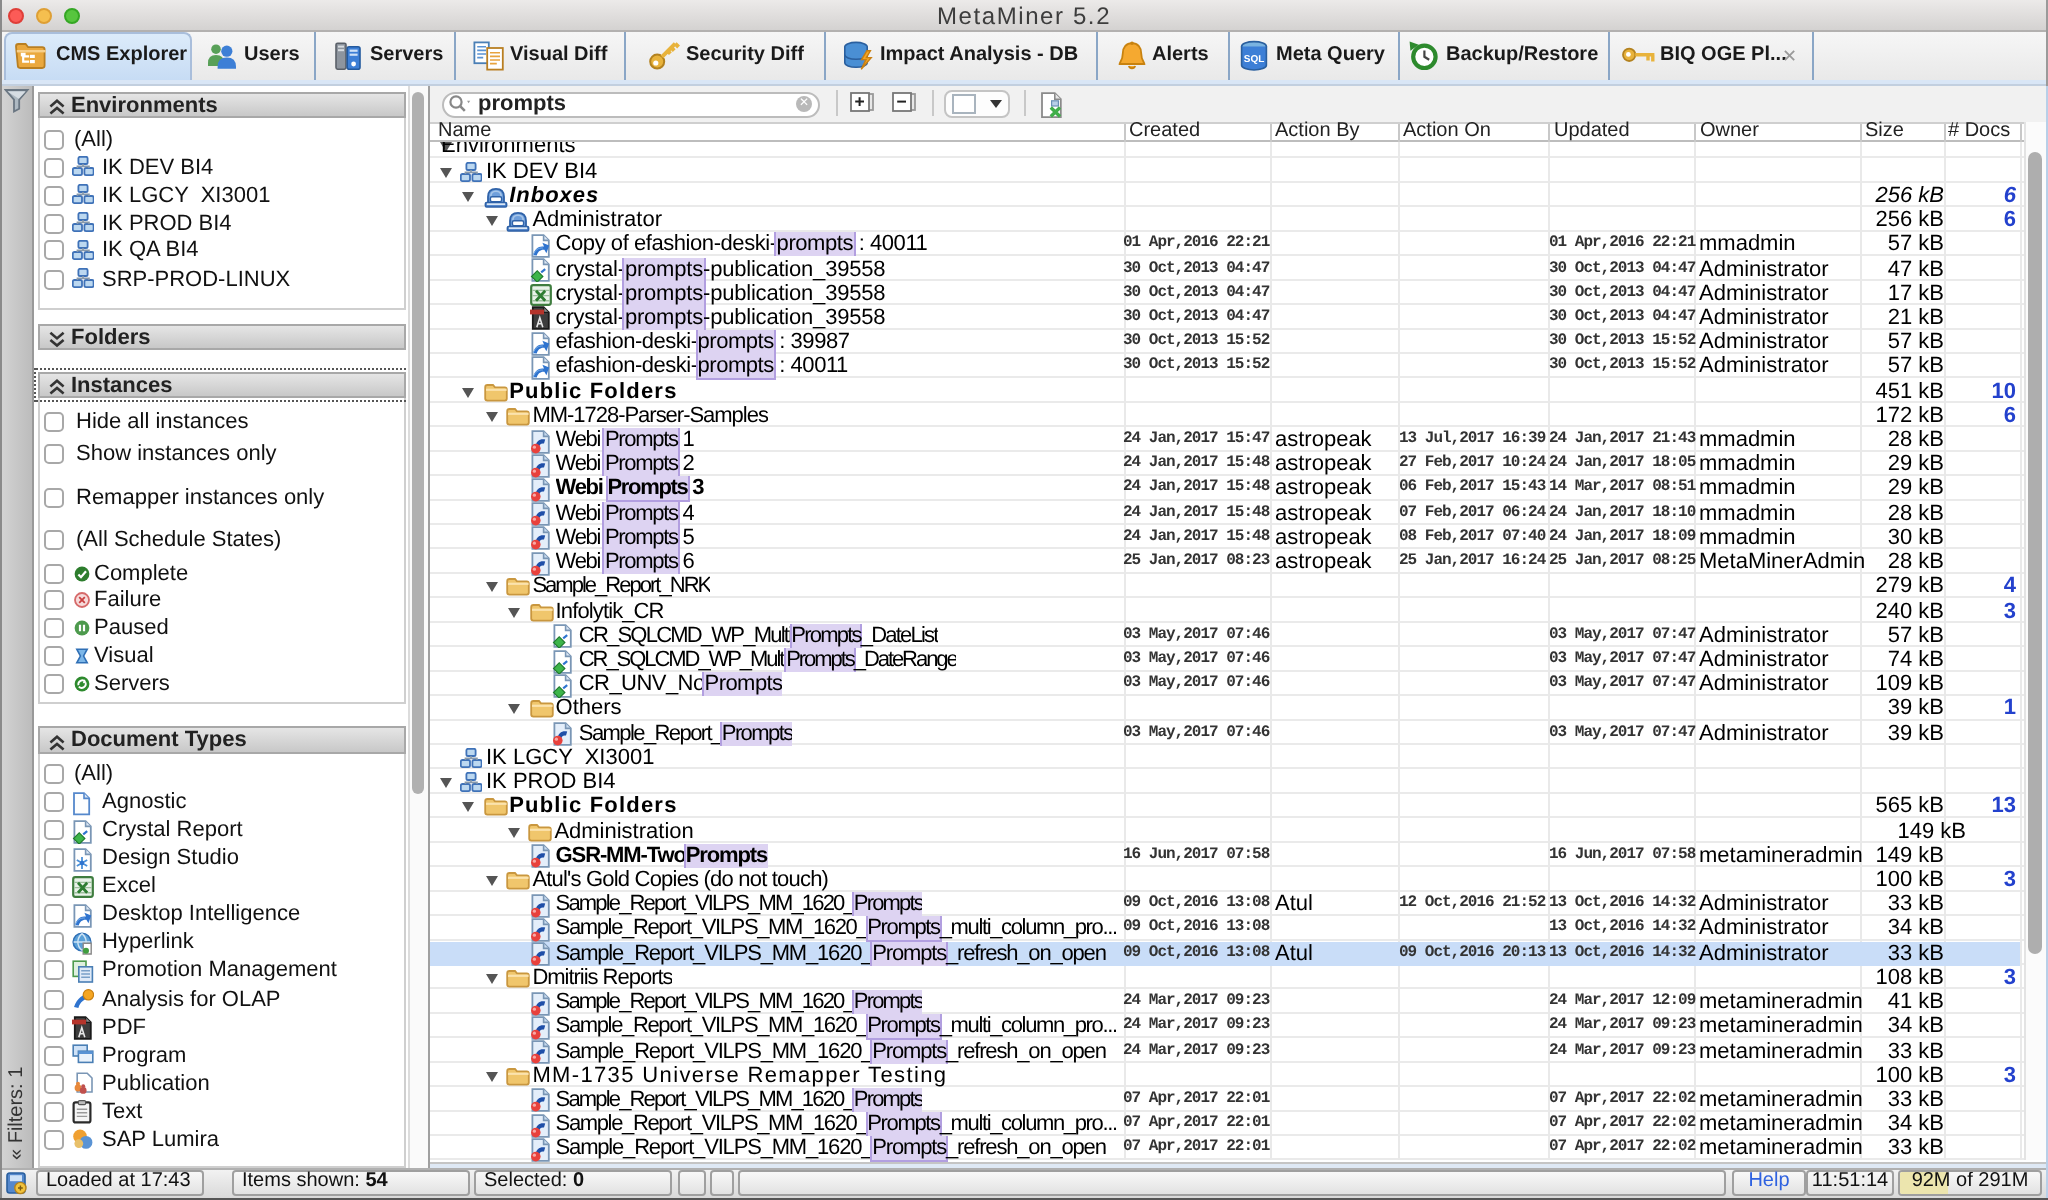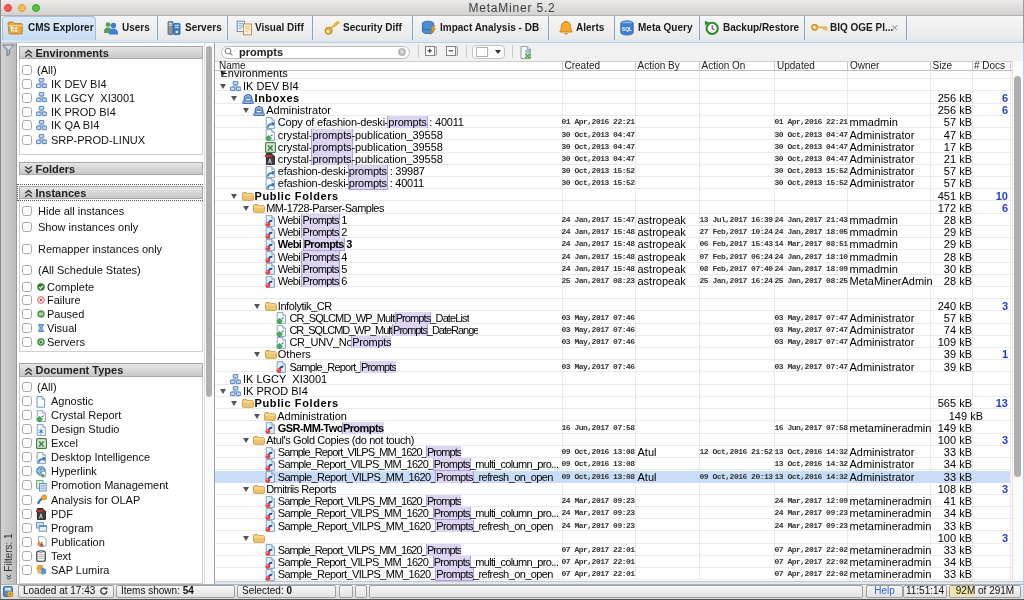--- a/index.html
+++ b/index.html
@@ -380,21 +380,21 @@
 <div class="row" style="top:8.620000000000005px;">
 <div class="tri" style="left:5.0px"></div>
       <svg width="11" height="11" viewBox="0 0 11 11" style="position:absolute;left:15.5px;top:1px">
         <rect x="3.2" y="0.4" width="4.6" height="3.6" rx="0.8" fill="#bcd8f0" stroke="#3f72b8" stroke-width="0.9"></rect>
         <rect x="0.4" y="6" width="4.6" height="3.6" rx="0.8" fill="#bcd8f0" stroke="#3f72b8" stroke-width="0.9"></rect>
         <rect x="6.2" y="6" width="4.6" height="3.6" rx="0.8" fill="#bcd8f0" stroke="#3f72b8" stroke-width="0.9"></rect>
         <path d="M5.5 4v1.2M2.7 6V5.2h5.8V6" stroke="#8899aa" stroke-width="0.8" fill="none"></path>
       </svg>
       <div class="rname" style="left:28.5px;font-weight:normal;max-width:317.0px;overflow:hidden">IK DEV BI4</div>
 </div>
-<div class="row" style="top:20.840000000000003px;">
+<div class="row" style="top:20.840000000000003px;font-style:italic;">
 <div class="tri" style="left:16.599999999999994px"></div>
       <svg width="12" height="11" viewBox="0 0 12 11" style="position:absolute;left:27.099999999999994px;top:1px">
         <path d="M2 8.6 v-3.2 q0 -4 4 -4 t4 4 v3.2 z" fill="#6f9fdb" stroke="#2f62a8" stroke-width="0.9"></path>
         <path d="M3.4 5.2 q0 -2.6 2.6 -2.6 t2.6 2.6" fill="none" stroke="#a8c6e8" stroke-width="0.8"></path>
         <rect x="3.2" y="5.4" width="5.6" height="2.4" rx="0.8" fill="#fdfdfd" stroke="#2f62a8" stroke-width="0.7"></rect>
         <rect x="0.7" y="8.3" width="10.6" height="2.2" rx="0.6" fill="#4a7fc9" stroke="#2f62a8" stroke-width="0.8"></rect>
         <path d="M1.4 9.1 h9.2" stroke="#dce8f5" stroke-width="0.9"></path>
       </svg>
       <div class="rname" style="left:40.099999999999994px;font-weight:bold;letter-spacing:0.5px;max-width:305.4px;overflow:hidden">Inboxes</div>
       <div class="size">256 kB</div>
@@ -599,20 +599,30 @@
         <circle cx="2.2" cy="8.6" r="0.8" fill="#f7a9a6"></circle>
       </svg>
       <div class="rname" style="left:63.30000000000001px;font-weight:normal;letter-spacing:-0.65px;max-width:282.2px;overflow:hidden">Webi <i class="hl" style="font-style:normal">Prompts</i> 6</div>
       <div class="mono" style="left:347.0px">25 Jan,2017 08:23</div>
       <div class="sans" style="left:423.0px">astropeak</div>
       <div class="mono" style="left:485.0px">25 Jan,2017 16:24</div>
       <div class="mono" style="left:560.0px">25 Jan,2017 08:25</div>
       <div class="sans" style="left:635.0px">MetaMinerAdmin</div>
       <div class="size">28 kB</div>
 </div>
+<div class="row" style="top:216.36px;">
+<div class="tri" style="left:28.19999999999999px"></div>
+      <svg width="12" height="10" viewBox="0 0 12 10" style="position:absolute;left:38.69999999999999px;top:1px">
+        <path d="M0.6 2.6 q0 -1.1 1.1 -1.1 h2.8 l1 1.2 h4.9 q1 0 1 1 v4.6 q0 1 -1 1 h-8.7 q-1.1 0 -1.1 -1 z" fill="#f0c66c" stroke="#c9973f" stroke-width="0.9"></path>
+        <path d="M1 3.9 h10.3" stroke="#fbe3ad" stroke-width="1.1"></path>
+      </svg>
+      <div class="rname" style="left:51.69999999999999px;font-weight:normal;letter-spacing:-0.99px;max-width:293.8px;overflow:hidden">Sample_Report_NRK</div>
+      <div class="size">279 kB</div>
+      <div class="docs">4</div>
+</div>
 <div class="row" style="top:228.58000000000004px;">
 <div class="tri" style="left:39.80000000000001px"></div>
       <svg width="12" height="10" viewBox="0 0 12 10" style="position:absolute;left:50.30000000000001px;top:1px">
         <path d="M0.6 2.6 q0 -1.1 1.1 -1.1 h2.8 l1 1.2 h4.9 q1 0 1 1 v4.6 q0 1 -1 1 h-8.7 q-1.1 0 -1.1 -1 z" fill="#f0c66c" stroke="#c9973f" stroke-width="0.9"></path>
         <path d="M1 3.9 h10.3" stroke="#fbe3ad" stroke-width="1.1"></path>
       </svg>
       <div class="rname" style="left:63.30000000000001px;font-weight:normal;letter-spacing:-0.44px;max-width:282.2px;overflow:hidden">Infolytik_CR</div>
       <div class="size">240 kB</div>
       <div class="docs">3</div>
 </div>
@@ -839,20 +849,21 @@
       <div class="mono" style="left:560.0px">24 Mar,2017 09:23</div>
       <div class="sans" style="left:635.0px">metamineradmin</div>
       <div class="size">33 kB</div>
 </div>
 <div class="row" style="top:460.76px;">
 <div class="tri" style="left:28.19999999999999px"></div>
       <svg width="12" height="10" viewBox="0 0 12 10" style="position:absolute;left:38.69999999999999px;top:1px">
         <path d="M0.6 2.6 q0 -1.1 1.1 -1.1 h2.8 l1 1.2 h4.9 q1 0 1 1 v4.6 q0 1 -1 1 h-8.7 q-1.1 0 -1.1 -1 z" fill="#f0c66c" stroke="#c9973f" stroke-width="0.9"></path>
         <path d="M1 3.9 h10.3" stroke="#fbe3ad" stroke-width="1.1"></path>
       </svg>
+      <div class="rname" style="left:51.69999999999999px;font-weight:normal;letter-spacing:0.68px;max-width:293.8px;overflow:hidden">MM-1735 Universe Remapper Testing</div>
       <div class="size">100 kB</div>
       <div class="docs">3</div>
 </div>
 <div class="row" style="top:472.98px;">
 <svg width="11" height="12" viewBox="0 0 11 12" style="position:absolute;left:50.30000000000001px;top:0.5px">
         <path d="M1.2 0.6 h5.6 l2.6 2.6 v8.2 h-8.2 z" fill="#e4eefa" stroke="#7a96b5" stroke-width="0.9"></path>
         <path d="M6.8 0.6 v2.6 h2.6" fill="#c8dcf0" stroke="#7a96b5" stroke-width="0.8"></path>
         <path d="M2.8 8.6 C2.8 5.4 5.4 4.2 7.6 4.8 L7 6.8 C5.6 6.5 4.6 7.3 4.6 8.8 Z" fill="#1f4fa8"></path>
         <circle cx="2.9" cy="9.3" r="2.4" fill="#e8413c"></circle>
         <circle cx="2.2" cy="8.6" r="0.8" fill="#f7a9a6"></circle>
@@ -896,21 +907,21 @@
 <div class="abs" style="left:1013.5px;top:76px;width:7px;height:401px;background:#aeaeae;border-radius:3.5px"></div>
 <div class="abs" style="left:214.5px;top:580.5px;width:809px;height:1px;background:#c5c5c5"></div>
 <div class="abs" style="left:214.5px;top:581.5px;width:809px;height:2.5px;background:#dfe9f5"></div>
 <div class="abs" style="left:0;top:584px;width:1024px;height:15px;background:linear-gradient(#f2f2f2,#d9d9d9);border-top:1px solid #b0b0b0"></div>
 <svg width="11" height="12" viewBox="0 0 11 12" style="position:absolute;left:3px;top:586px">
     <rect x="0.5" y="0.5" width="9" height="10" rx="1.4" fill="#5588cc" stroke="#2a5f9e" stroke-width="0.8"></rect>
     <rect x="2" y="1.6" width="6" height="3" fill="#cfe2f7"></rect>
     <circle cx="7.2" cy="8" r="2.8" fill="#f2c33c" stroke="#b3821f" stroke-width="0.7"></circle>
     <path d="M6 8 h2.4 M7.2 6.8 v2.4" stroke="#7a5a10" stroke-width="0.7"></path>
   </svg>
-<div class="sbox" style="left:18px;width:96px">Loaded at 17:43<svg width="10" height="10" viewBox="0 0 10 10" style="margin-left:4px">
+<div class="sbox" style="left:18px;width:84px">Loaded at 17:43<svg width="10" height="10" viewBox="0 0 10 10" style="margin-left:4px">
       <path d="M8.2 5 a3.2 3.2 0 1 1 -1 -2.3" fill="none" stroke="#222" stroke-width="1.2"></path>
       <path d="M8.6 0.8 L8.6 3.4 L6 3.2 Z" fill="#222"></path>
     </svg></div>
 <div class="sbox" style="left:116px;width:119px">Items shown: <b>54</b></div>
 <div class="sbox" style="left:237px;width:99px">Selected: <b>0</b></div>
 <div class="sbox" style="left:339px;width:14px"></div>
 <div class="sbox" style="left:355px;width:12px"></div>
 <div class="sbox" style="left:369px;width:494px"></div>
 <div class="sbox" style="left:866px;width:37px;justify-content:center;color:#2f62e0">Help</div>
 <div class="sbox" style="left:903px;width:44px;justify-content:center;font-size:10px">11:51:14</div>

